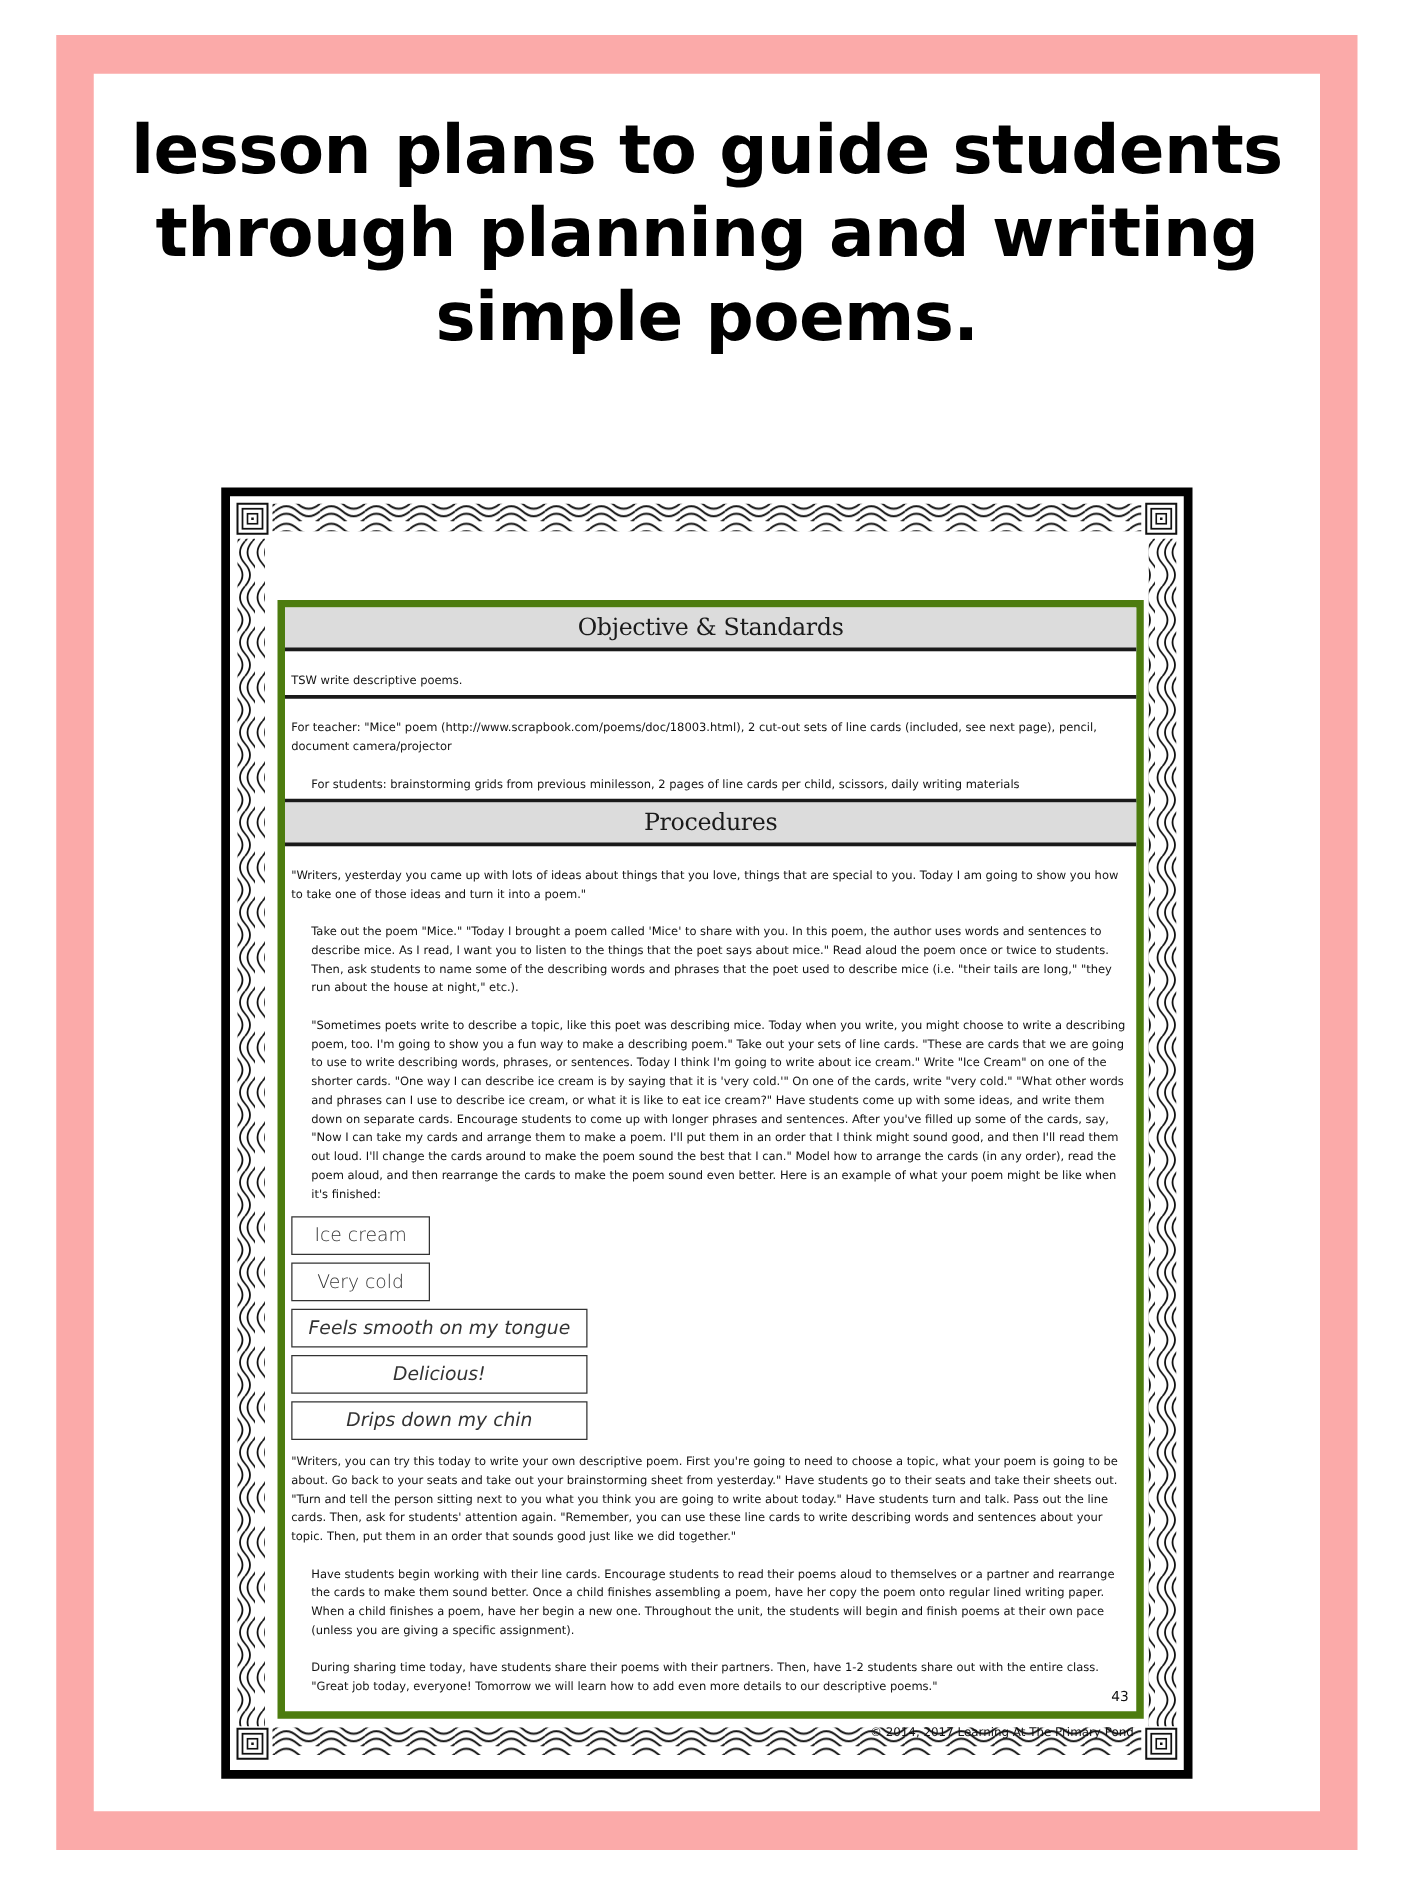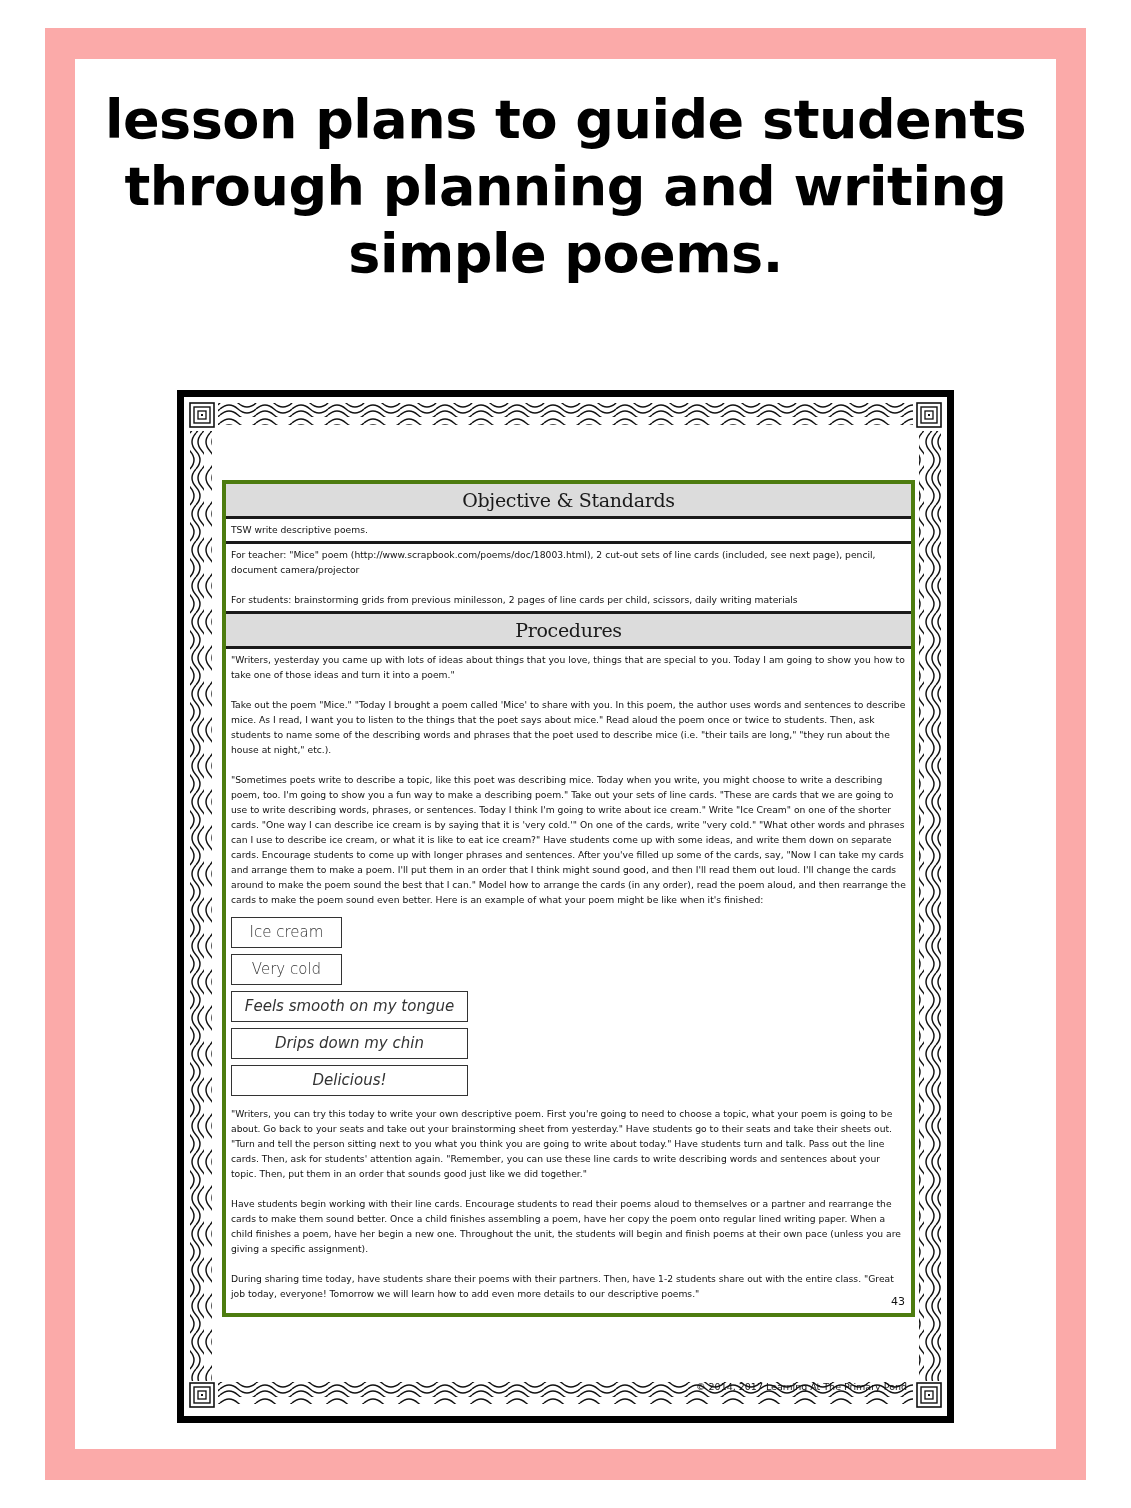--- a/index.html
+++ b/index.html
@@ -26,34 +26,34 @@
   .doc-paper {
     position: absolute; left: 7px; top: 7px; right: 7px; bottom: 7px; background: #fff; overflow: hidden;
   }
   .border-svg { position: absolute; left: 0; top: 0; }
   .doc-title {
     position: absolute; left: 0; right: 0; top: 42px; text-align: center;
     font-weight: bold; font-size: 29px; letter-spacing: 0.3px; color: #111;
   }
   .lesson-table {
     position: absolute; left: 38px; top: 83px; width: 693px;
-    border: 4px solid #4d7c0f; box-sizing: border-box; background: #fff;
+    border: 6px solid #4d7c0f; box-sizing: border-box; background: #fff;
   }
   .sec-head {
     background: #dcdcdc; border-bottom: 3px solid #1a1a1a; text-align: center;
     font-family: "DejaVu Serif", serif; font-size: 19px; height: 32px; line-height: 32px;
     letter-spacing: -0.3px; color: #1a1a1a;
   }
   .sec-body {
-    border-bottom: 3px solid #1a1a1a; padding: 3px 5px 4px 5px;
+    border-bottom: 3px solid #1a1a1a; padding: 16px 5px 4px 5px;
     font-size: 9.2px; line-height: 15px; color: #111;
   }
   .sec-body:last-child { border-bottom: none; }
   .sec-body p { margin: 0; }
-  .sec-body p + p { margin-top: 15px; }
+  .sec-body p + p { margin-top: 15px; margin-left: 16px; }
   .sec-body a { color: #111; }
   .cards { display: flex; flex-direction: column; gap: 6px; margin: 10px 0 10px 0; }
   .card {
     border: 1.5px solid #333; text-align: center; font-size: 15px; line-height: 29px; height: 29px;
     color: #333; font-family: "DejaVu Sans", sans-serif; font-weight: 300;
   }
   .card.short { width: 109px; }
   .card.long { width: 235px; font-style: italic; }
   .page-num { position: absolute; right: 6px; bottom: 4px; font-size: 11px; }
   .proc-wrap { position: relative; }
@@ -120,22 +120,22 @@
       <div class="sec-head">Procedures</div>
       <div class="sec-body proc-wrap">
         <p>"Writers, yesterday you came up with lots of ideas about things that you love, things that are special to you.  Today I am going to show you how to take one of those ideas and turn it into a poem."</p>
         <p>Take out the poem "Mice."  "Today I brought a poem called 'Mice' to share with you.  In this poem, the author uses words and sentences to describe mice.  As I read, I want you to listen to the things that the poet says about mice."  Read aloud the poem once or twice to students.  Then, ask students to name some of the describing words and phrases that the poet used to describe mice (i.e. "their tails are long," "they run about the house at night," etc.).</p>
         <p>"Sometimes poets write to describe a topic, like this poet was describing mice.  Today when you write, you might choose to write a describing poem, too.  I'm going to show you a fun way to make a describing poem."  Take out your sets of line cards.  "These are cards that we are going to use to write describing words, phrases, or sentences.  Today I think I'm going to write about ice cream."  Write "Ice Cream" on one of the shorter cards.  "One way I can describe ice cream is by saying that it is 'very cold.'"  On one of the cards, write "very cold."  "What other words and phrases can I use to describe ice cream, or what it is like to eat ice cream?"  Have students come up with some ideas, and write them down on separate cards.  Encourage students to come up with longer phrases and sentences.  After you've filled up some of the cards, say, "Now I can take my cards and arrange them to make a poem.  I'll put them in an order that I think might sound good, and then I'll read them out loud.  I'll change the cards around to make the poem sound the best that I can."  Model how to arrange the cards (in any order), read the poem aloud, and then rearrange the cards to make the poem sound even better.  Here is an example of what your poem might be like when it's finished:</p>
 
         <div class="cards">
           <div class="card short">Ice cream</div>
           <div class="card short">Very cold</div>
           <div class="card long">Feels smooth on my tongue</div>
+          <div class="card long">Delicious!</div>
           <div class="card long">Drips down my chin</div>
-          <div class="card long">Delicious!</div>
         </div>
 
         <p style="margin-top:0">"Writers, you can try this today to write your own descriptive poem.  First you're going to need to choose a topic, what your poem is going to be about.  Go back to your seats and take out your brainstorming sheet from yesterday."  Have students go to their seats and take their sheets out.  "Turn and tell the person sitting next to you what you think you are going to write about today."  Have students turn and talk.  Pass out the line cards.  Then, ask for students' attention again.  "Remember, you can use these line cards to write describing words and sentences about your topic.  Then, put them in an order that sounds good just like we did together."</p>
         <p>Have students begin working with their line cards.  Encourage students to read their poems aloud to themselves or a partner and rearrange the cards to make them sound better.  Once a child finishes assembling a poem, have her copy the poem onto regular lined writing paper.  When a child finishes a poem, have her begin a new one.  Throughout the unit, the students will begin and finish poems at their own pace (unless you are giving a specific assignment).</p>
         <p>During sharing time today, have students share their poems with their partners.  Then, have 1-2 students share out with the entire class.  "Great job today, everyone!  Tomorrow we will learn how to add even more details to our descriptive poems."</p>
         <div style="height:8px"></div>
         <span class="page-num">43</span>
       </div>
     </div>
 

